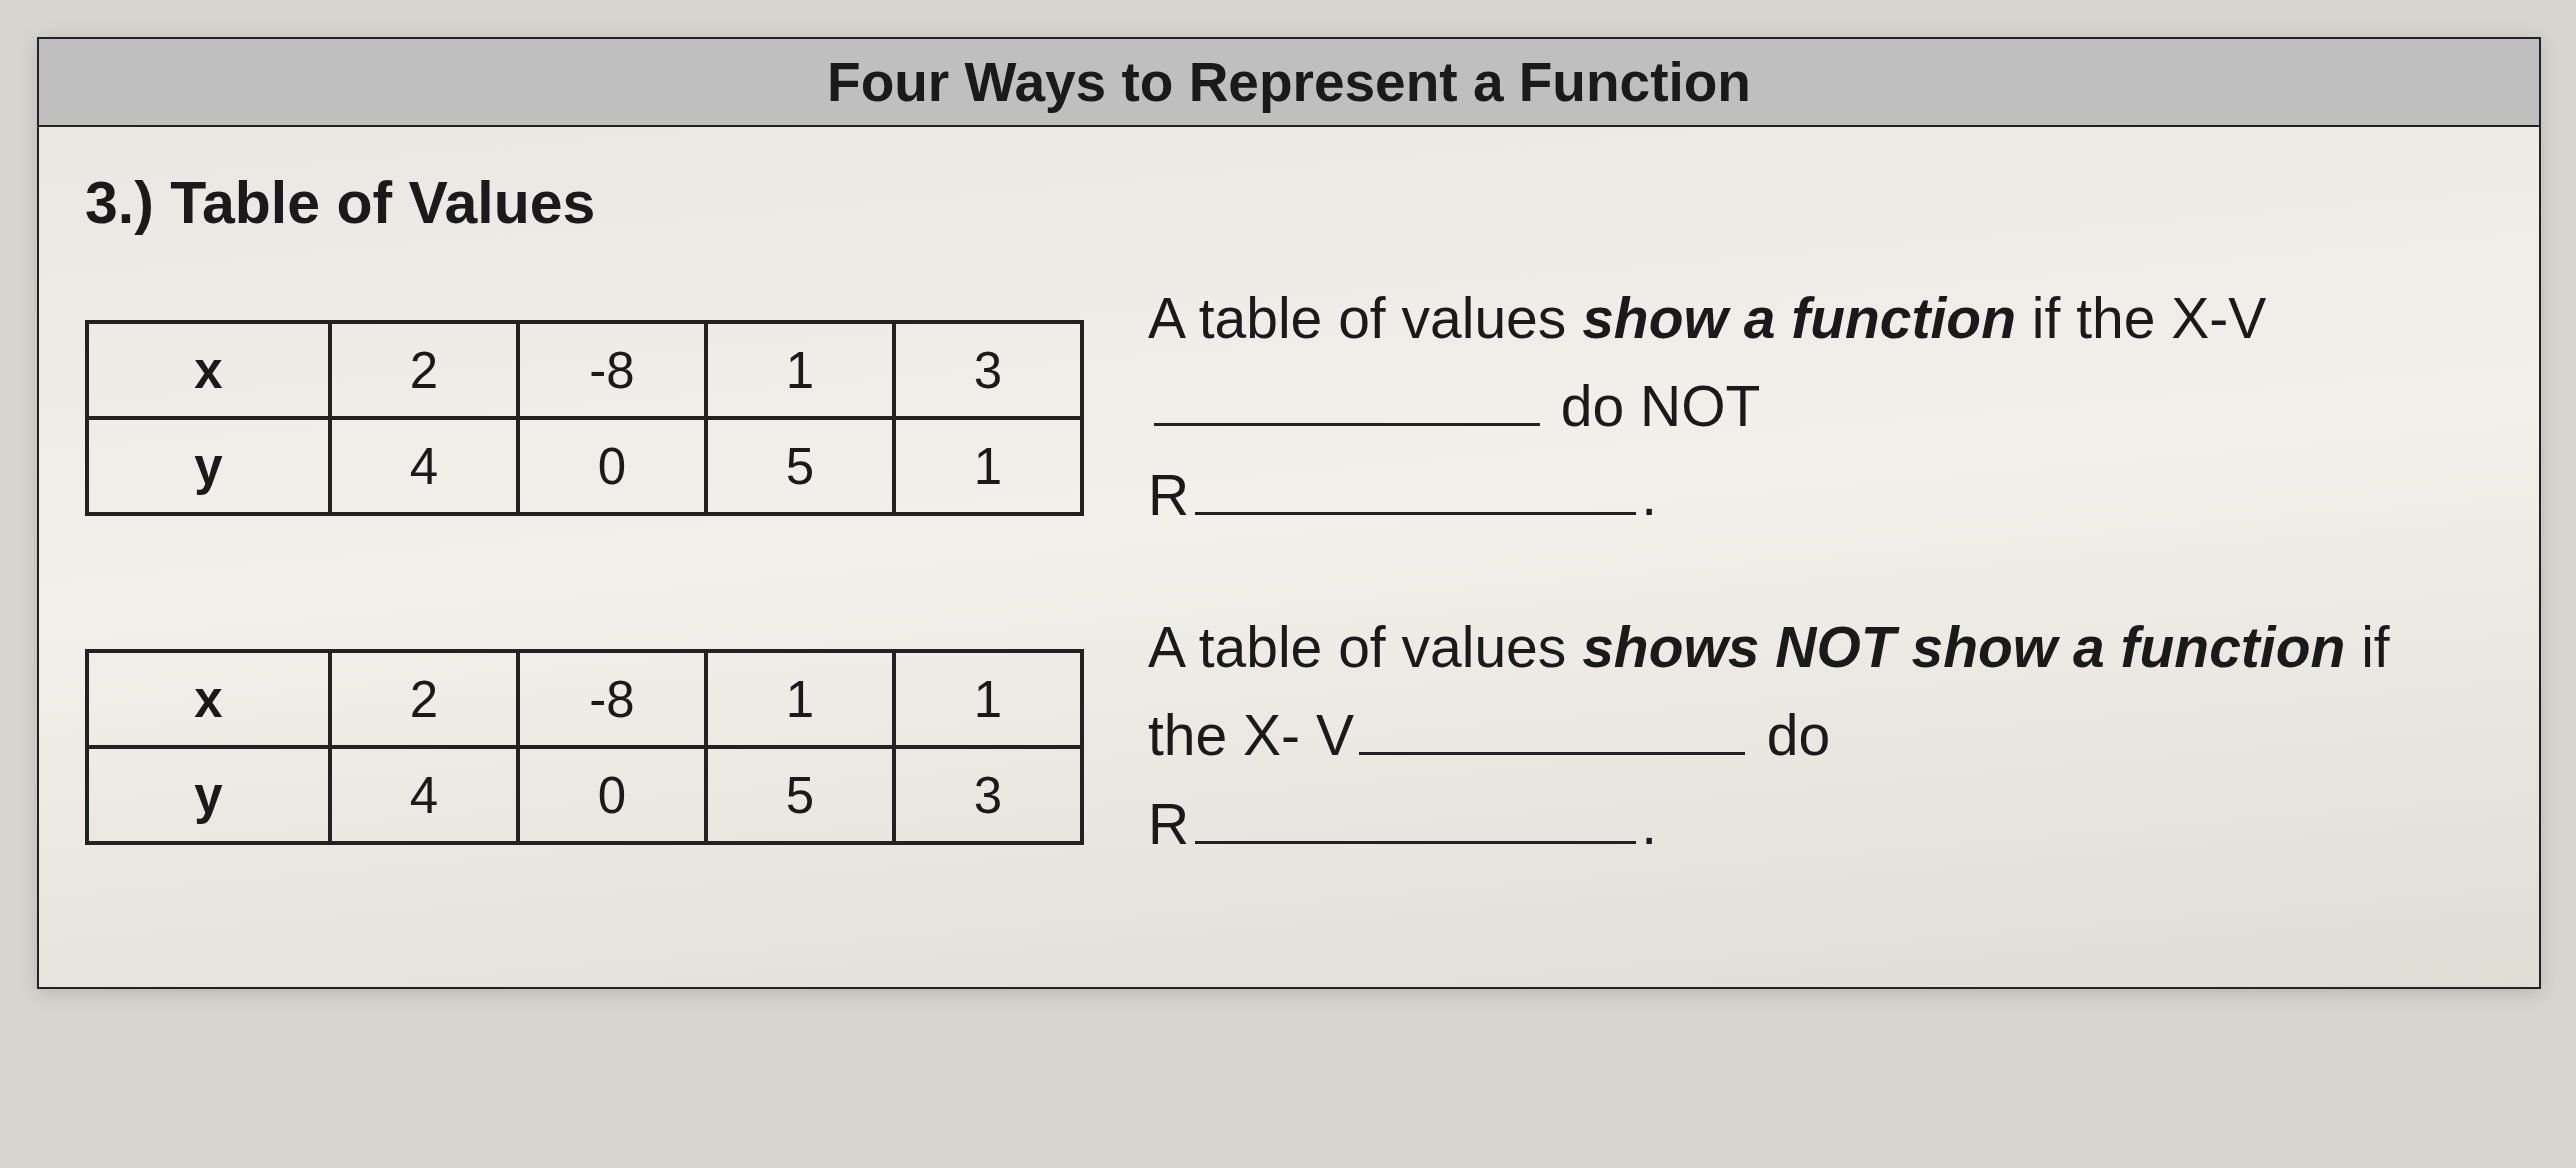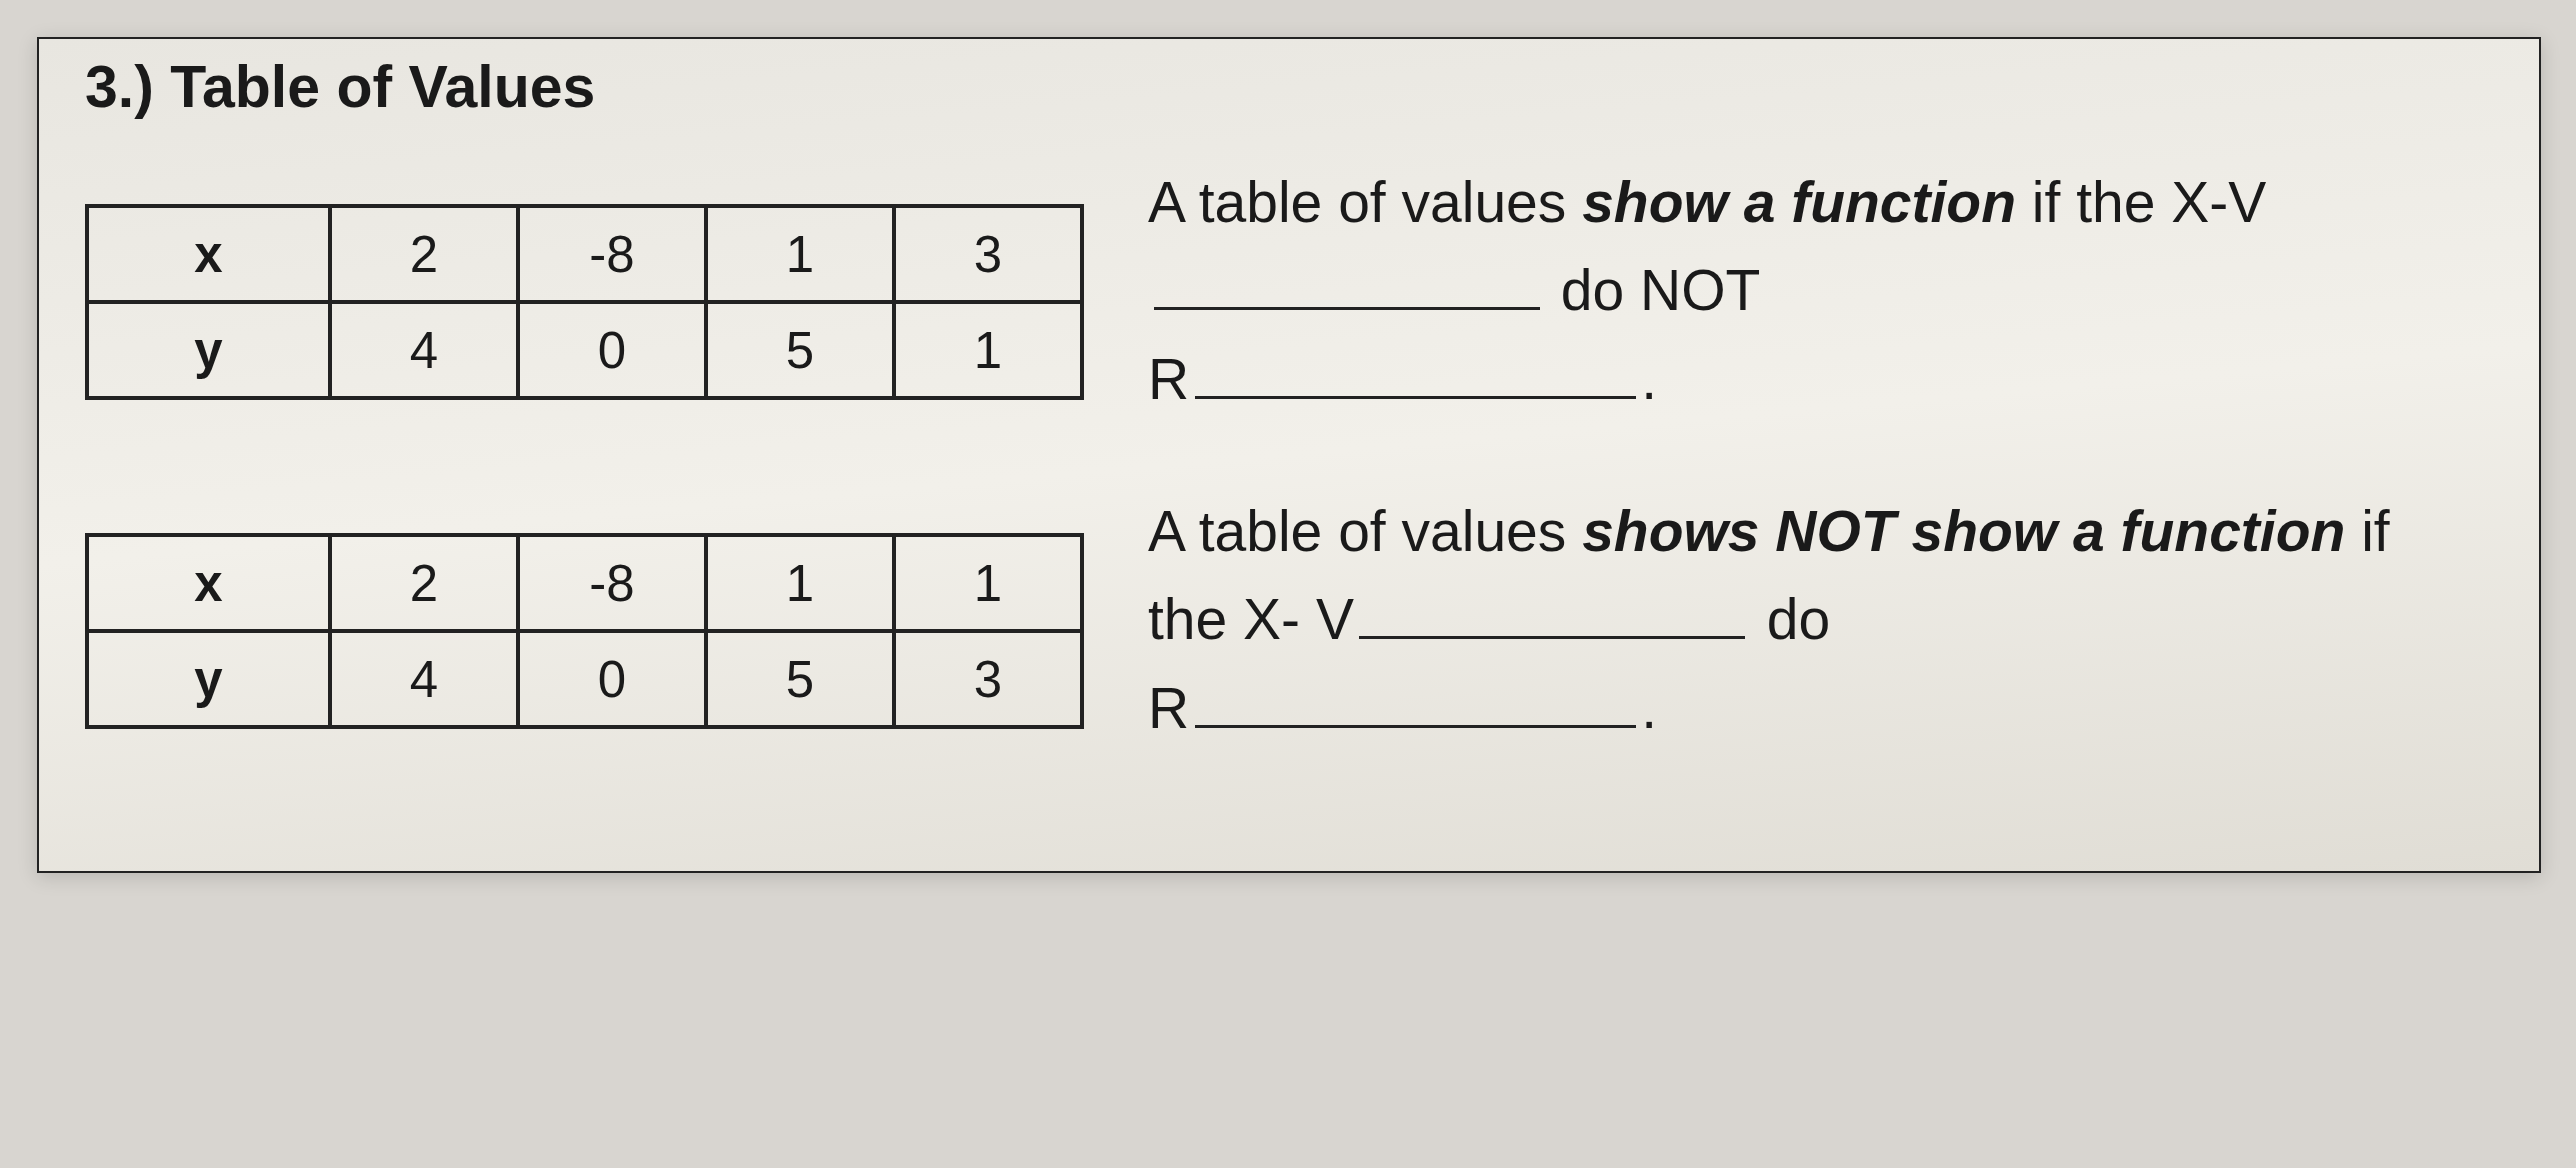--- a/index.html
+++ b/index.html
@@ -18,21 +18,21 @@
   }
   .title-bar {
     background: #bfbfbf;
     border-bottom: 2.8px solid #222;
     text-align: center;
     padding: 11px 0;
     font-size: 55px;
     font-weight: 700;
   }
   .content {
-    padding: 14px 46px 55px 46px;
+    padding: 42px 46px 55px 46px;
   }
   .section-heading {
     font-size: 59px;
     font-weight: 700;
     margin-bottom: 37px;
   }
   .row {
     display: flex;
     align-items: flex-start;
     gap: 64px;
@@ -68,20 +68,23 @@
     vertical-align: baseline;
     margin: 0 5.5px;
   }
   .blank.short { min-width: 441px; }
 </style>
 </head>
 <body>
 
 <div class="page">
 
+  <div class="title-bar">
+    <span>Four Ways to Represent a Function</span>
+  </div>
 
   <div class="content">
 
     <div class="section-heading">
       <span>3.)</span>
       <span>Table of Values</span>
     </div>
 
     <div class="row">
 

